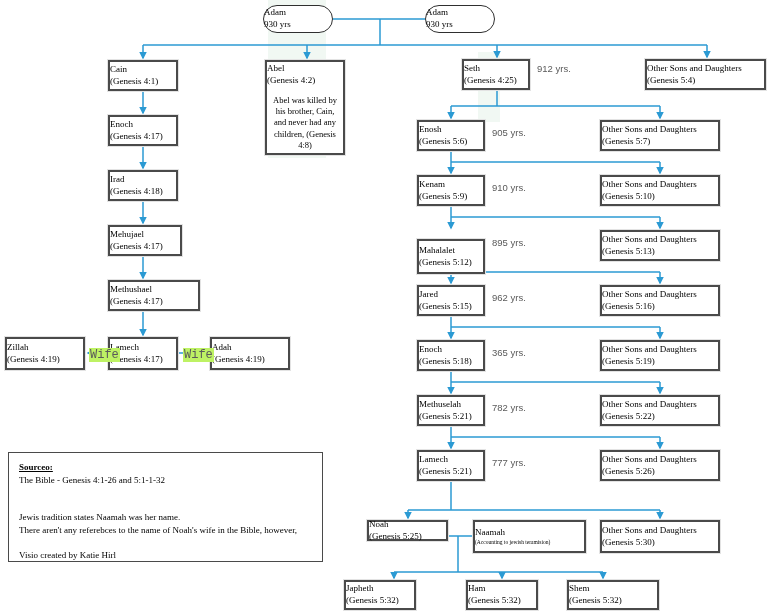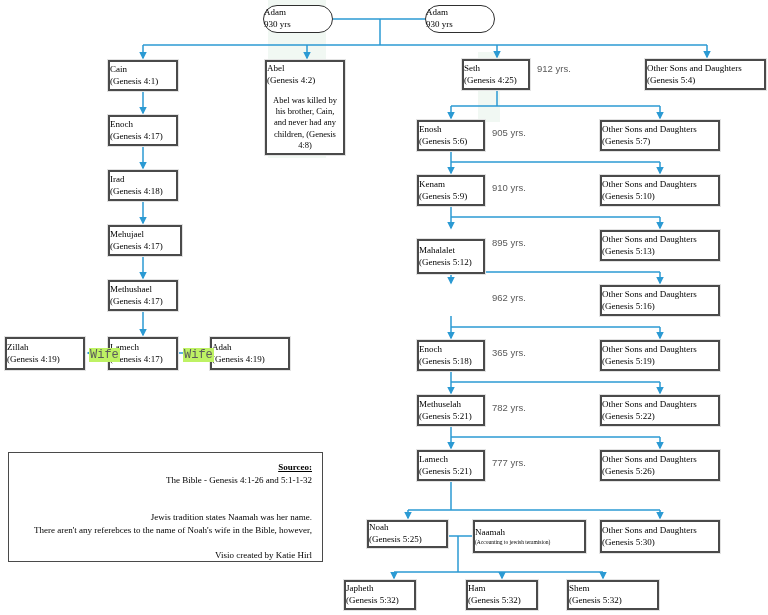--- a/index.html
+++ b/index.html
@@ -35,21 +35,21 @@
     font-size:12px;color:var(--muted);background:#bef264;padding:0 1px;z-index:3;white-space:nowrap;
   }
   #wires{position:absolute;left:0;top:0;z-index:1;}
   .con{stroke:var(--connector);stroke-width:1.5;fill:none;}
   .arr{marker-end:url(#arrow);}
   .arrfill{fill:var(--connector);}
   .watermark{position:absolute;background:rgba(223,240,229,0.45);z-index:0;}
   #notebox{
     position:absolute;left:8px;top:452px;width:315px;height:110px;box-sizing:border-box;
     border:1px solid var(--box_border);background:#ffffff;z-index:2;
-    font-size:9px;line-height:1.45;padding:8px 10px;text-align:right;
+    font-size:9px;line-height:1.45;padding:8px 10px;text-align:left;
   }
   .nb-h{font-weight:bold;text-decoration:underline;}
   .nb-gap{height:24px;}
   .nb-gap-sm{height:12px;}
 </style>
 </head>
 <body>
 
 <div id="canvas">
 
@@ -148,21 +148,21 @@
     <div class="s">(Genesis 4:17)</div>
   </div>
   <div class="box" style="left:108px;top:170px;width:70px;height:31px">
     <div class="t">Irad</div>
     <div class="s">(Genesis 4:18)</div>
   </div>
   <div class="box" style="left:108px;top:225px;width:74px;height:31px">
     <div class="t">Mehujael</div>
     <div class="s">(Genesis 4:17)</div>
   </div>
-  <div class="box" style="left:108px;top:280px;width:70px;height:31px">
+  <div class="box" style="left:108px;top:280px;width:92px;height:31px">
     <div class="t">Methushael</div>
     <div class="s">(Genesis 4:17)</div>
   </div>
   <div class="box" style="left:108px;top:337px;width:70px;height:33px">
     <div class="t">Lamech</div>
     <div class="s">(Genesis 4:17)</div>
   </div>
   <div class="box" style="left:5px;top:337px;width:80px;height:33px">
     <div class="t">Zillah</div>
     <div class="s">(Genesis 4:19)</div>
@@ -198,20 +198,24 @@
     <div class="s">(Genesis 5:9)</div>
   </div>
   <span class="yrs" style="left:492px;top:182px">910 yrs.</span>
 
   <div class="box" style="left:417px;top:239px;width:68px;height:35px">
     <div class="t">Mahalalet</div>
     <div class="s">(Genesis 5:12)</div>
   </div>
   <span class="yrs" style="left:492px;top:237px">895 yrs.</span>
 
+  <div class="box" style="left:417px;top:285px;width:68px;height:31px">
+    <div class="t">Jared</div>
+    <div class="s">(Genesis 5:15)</div>
+  </div>
   <span class="yrs" style="left:492px;top:292px">962 yrs.</span>
 
   <div class="box" style="left:417px;top:340px;width:68px;height:31px">
     <div class="t">Enoch</div>
     <div class="s">(Genesis 5:18)</div>
   </div>
   <span class="yrs" style="left:492px;top:347px">365 yrs.</span>
 
   <div class="box" style="left:417px;top:395px;width:68px;height:31px">
     <div class="t">Methuselah</div>
@@ -255,21 +259,21 @@
   </div>
   <div class="box" style="left:600px;top:450px;width:120px;height:31px">
     <div class="t">Other Sons and Daughters</div>
     <div class="s">(Genesis 5:26)</div>
   </div>
   <div class="box" style="left:600px;top:520px;width:120px;height:33px">
     <div class="t">Other Sons and Daughters</div>
     <div class="s">(Genesis 5:30)</div>
   </div>
 
-  <div class="box" style="left:367px;top:520px;width:81px;height:28px">
+  <div class="box" style="left:367px;top:520px;width:81px;height:21px">
     <div class="t">Noah</div>
     <div class="s">(Genesis 5:25)</div>
   </div>
   <div class="box" style="left:473px;top:520px;width:113px;height:33px">
     <div class="t">Naamah</div>
     <div class="s tiny">(Accounting to jewish teramision)</div>
   </div>
 
   <div class="box" style="left:344px;top:580px;width:72px;height:30px">
     <div class="t">Japheth</div>

